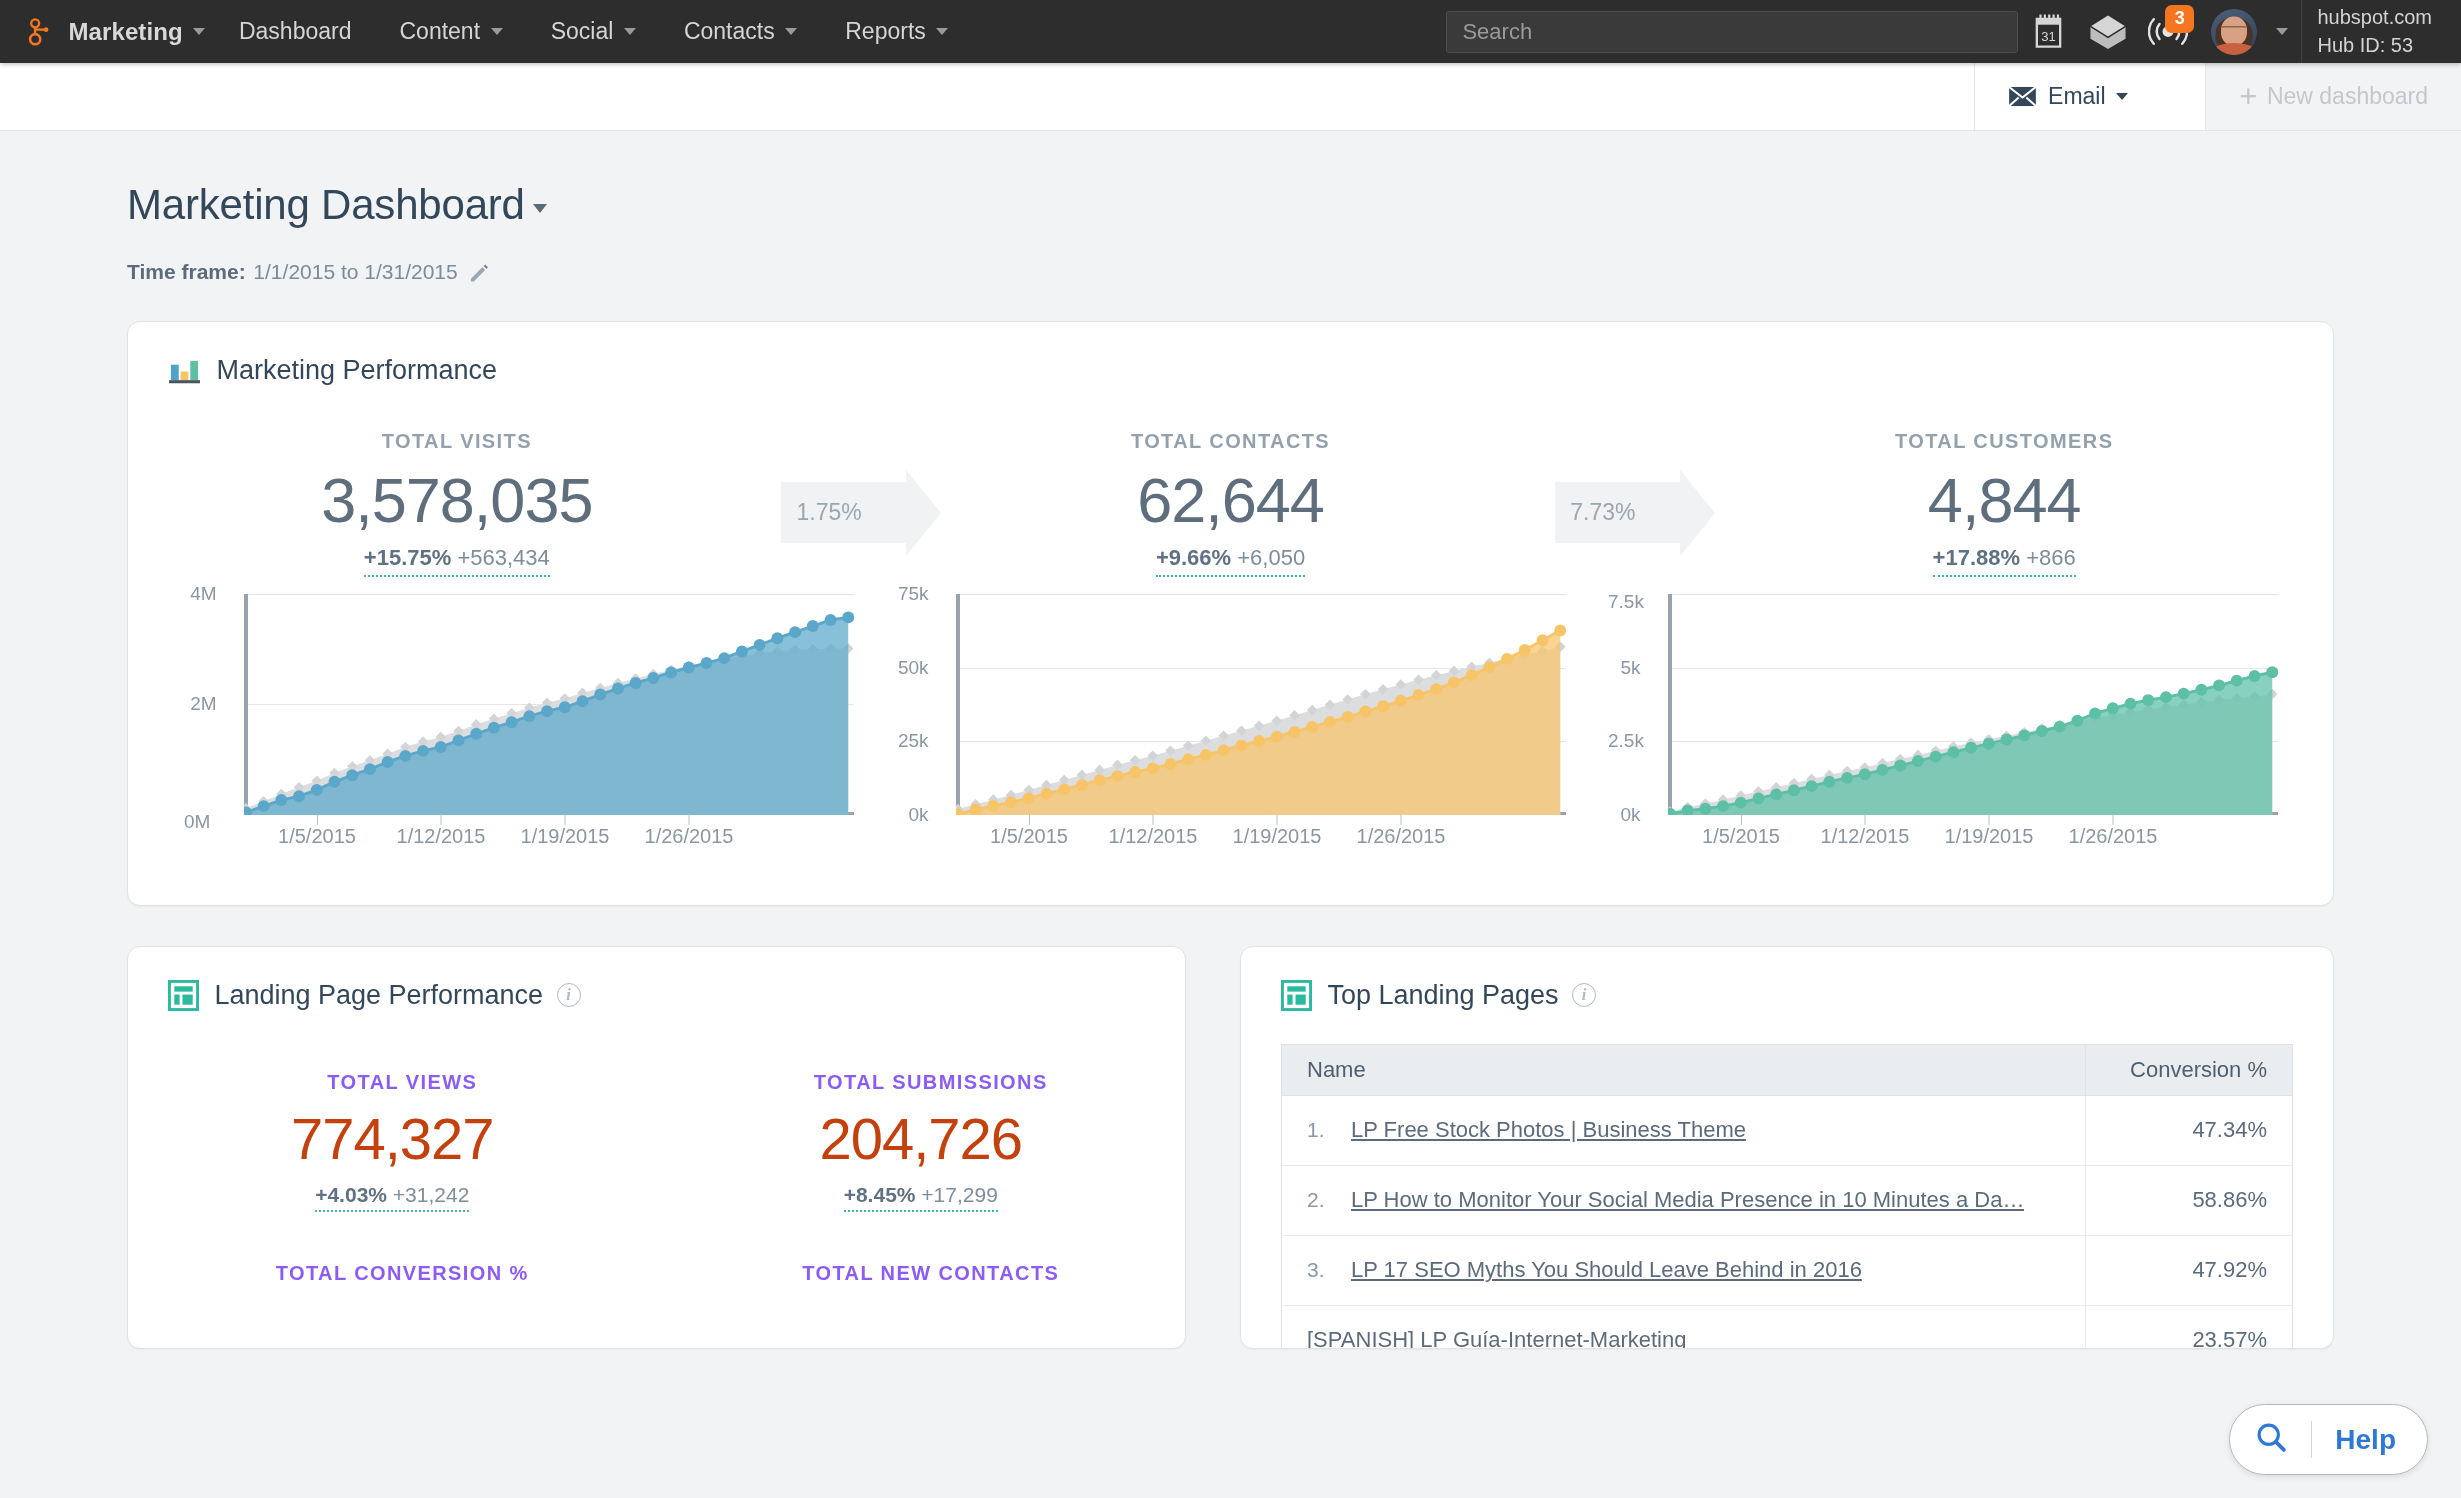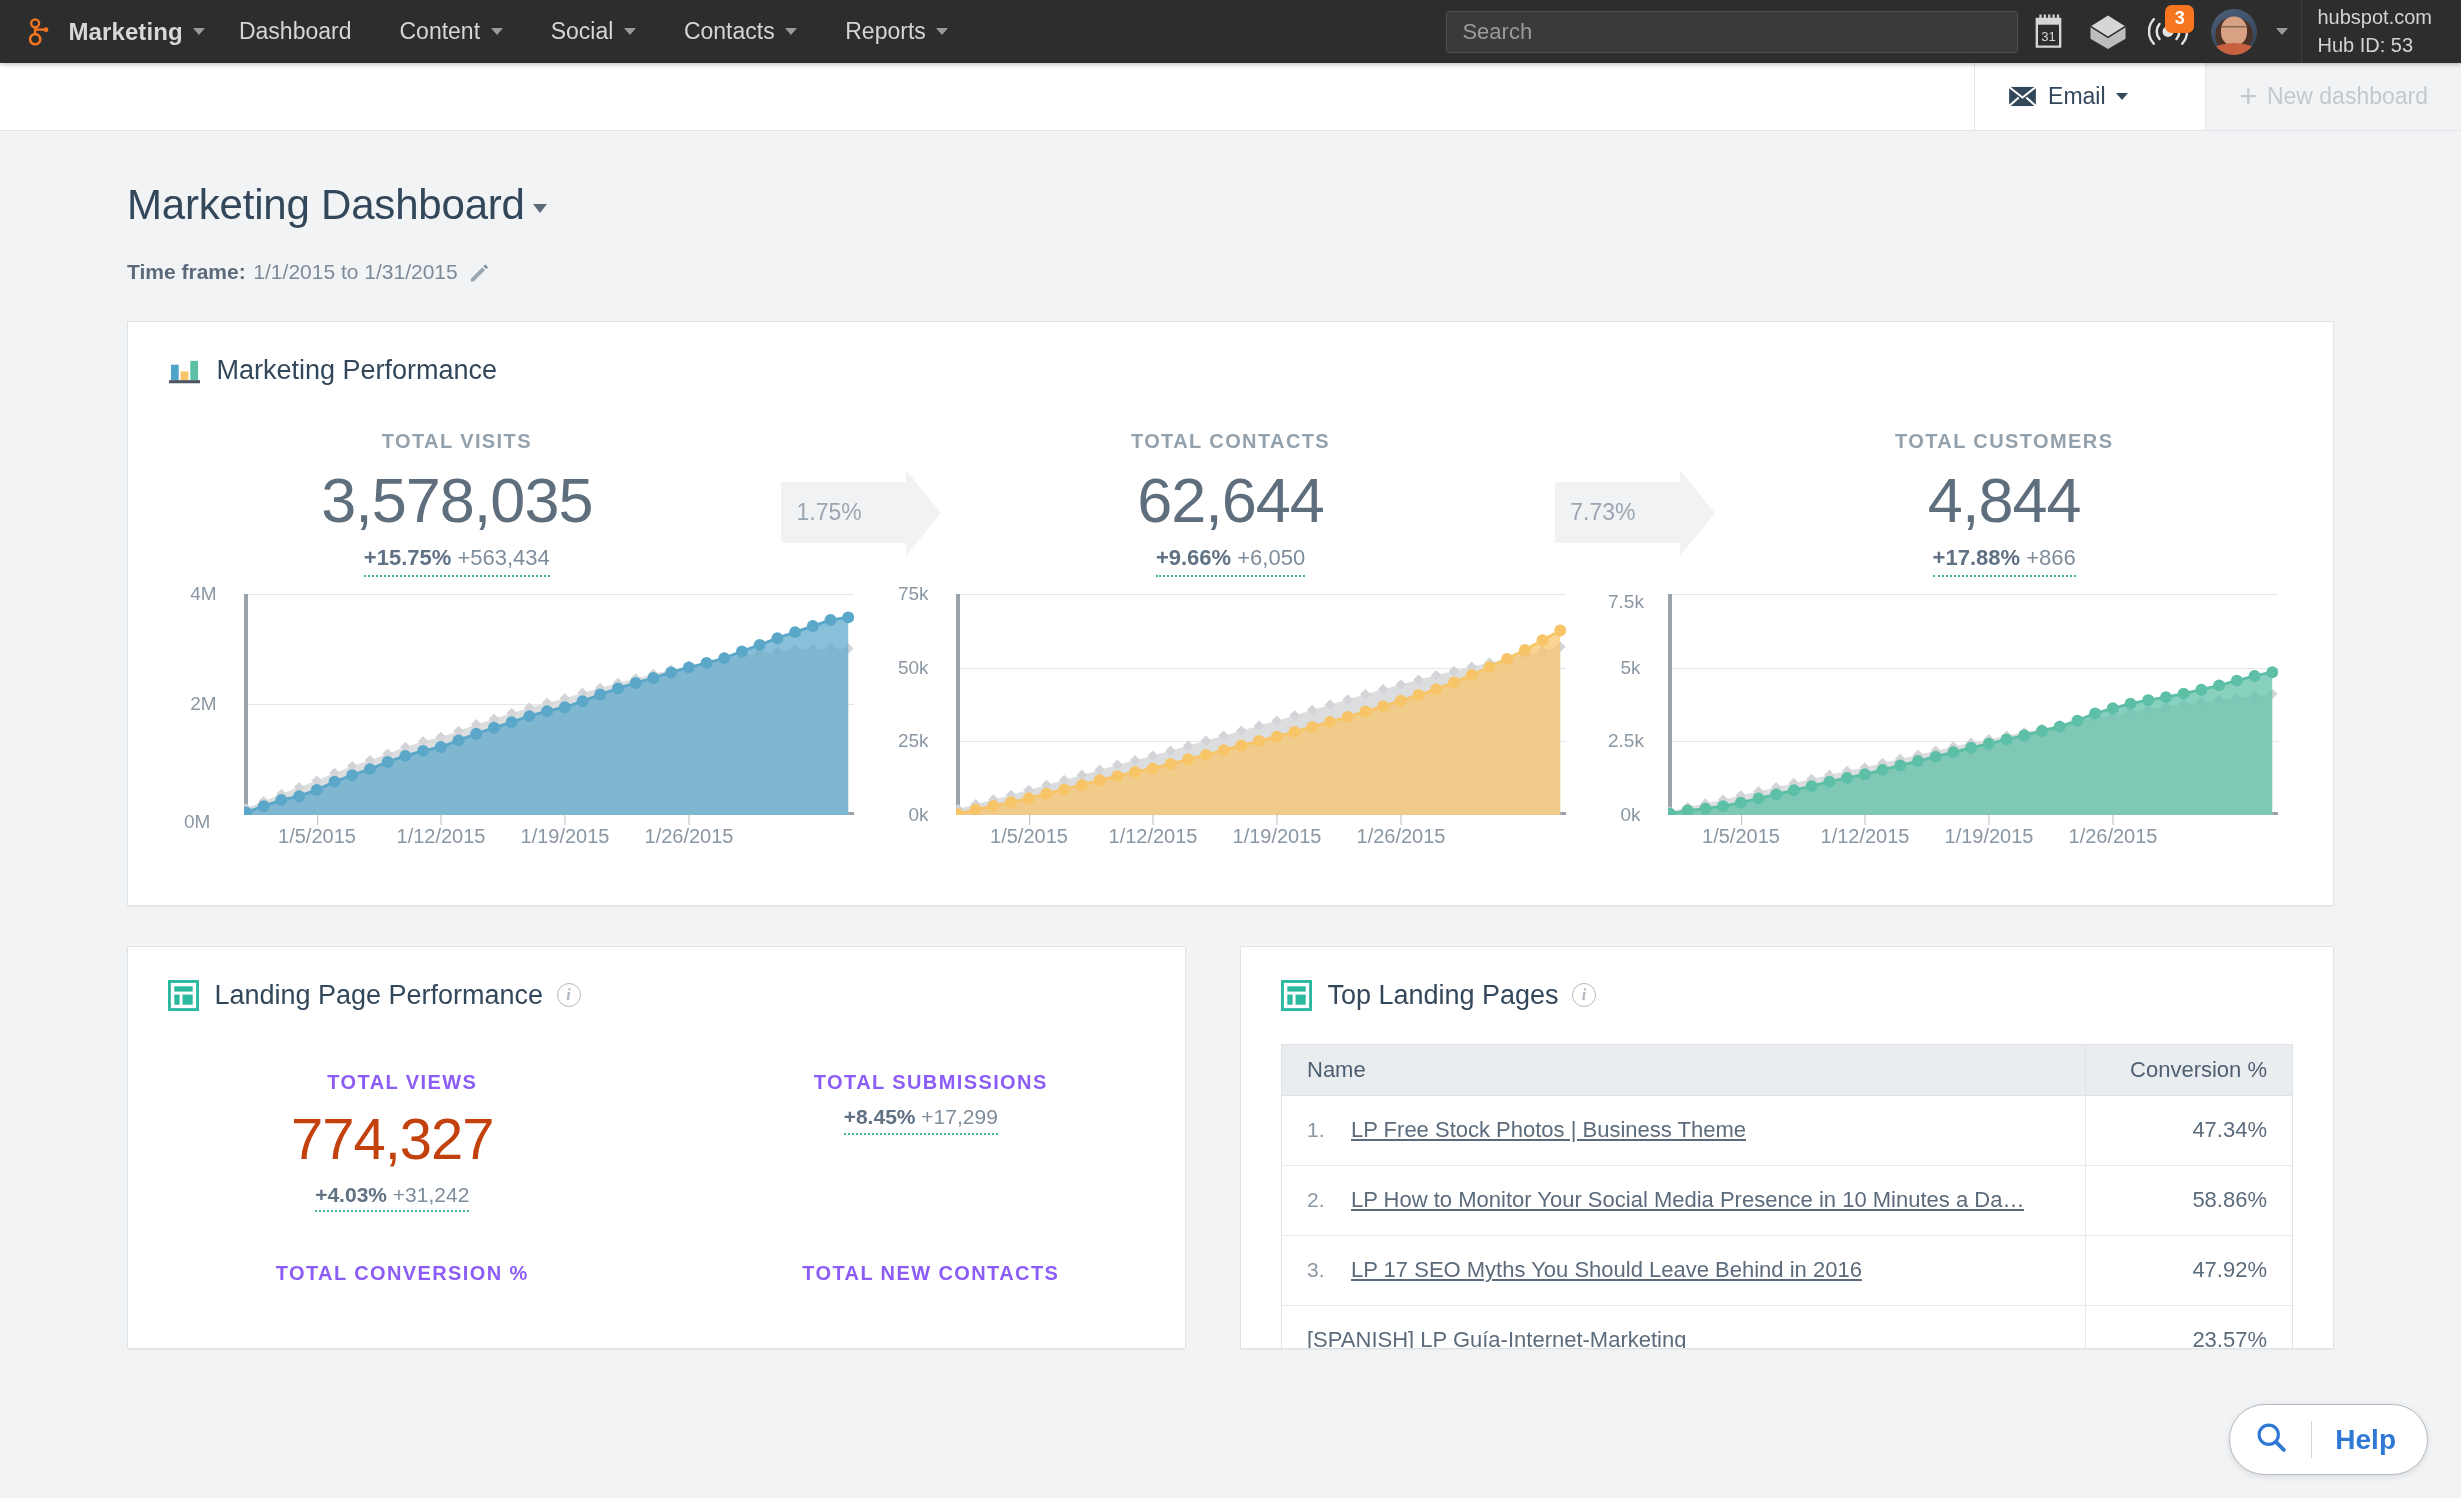--- a/index.html
+++ b/index.html
@@ -107,21 +107,21 @@
     border-top: 9.6px solid #5c6b7a; cursor: pointer;
   }
   .timeframe {
     margin-top: 31px; font-size: 21px; color: #7c8b99;
     display: flex; align-items: center;
   }
   .timeframe b { color: #5b6b7b; font-weight: 700; margin-right: 7.7px; }
   .pencil { margin-left: 10.6px; cursor: pointer; display: inline-flex; }
 
   .card {
-    background: #fff; border: 1px solid #e0e3e6; border-radius: 1px;
+    background: #fff; border: 1px solid #e0e3e6; border-radius: 13px;
     box-shadow: 0 1px 1.9px rgba(0,0,0,.04);
   }
   .card-head {
     display: flex; align-items: center; padding: 33px 40px 0 40px;
   }
   .card-title {
     font-size: 27px; color: #33475b; font-weight: 400; margin-left: 15.4px;
   }
   .info-i {
     width: 24px; height: 24px; border-radius: 50%; border: 1.9px solid #b0b9c2;
@@ -707,20 +707,21 @@
         <div class="lp-cell">
           <div class="lp-label">TOTAL VIEWS</div>
           <div class="lp-value">774,327</div>
           <div class="lp-delta">
             <b>+4.03%</b>
             <span class="abs">+31,242</span>
           </div>
         </div>
         <div class="lp-cell">
           <div class="lp-label">TOTAL SUBMISSIONS</div>
+          <div class="lp-value">204,726</div>
           <div class="lp-delta">
             <b>+8.45%</b>
             <span class="abs">+17,299</span>
           </div>
         </div>
       </div>
 
       <div class="lp-grid2">
         <div class="lp-cell">
           <div class="lp-label">TOTAL CONVERSION %</div>

